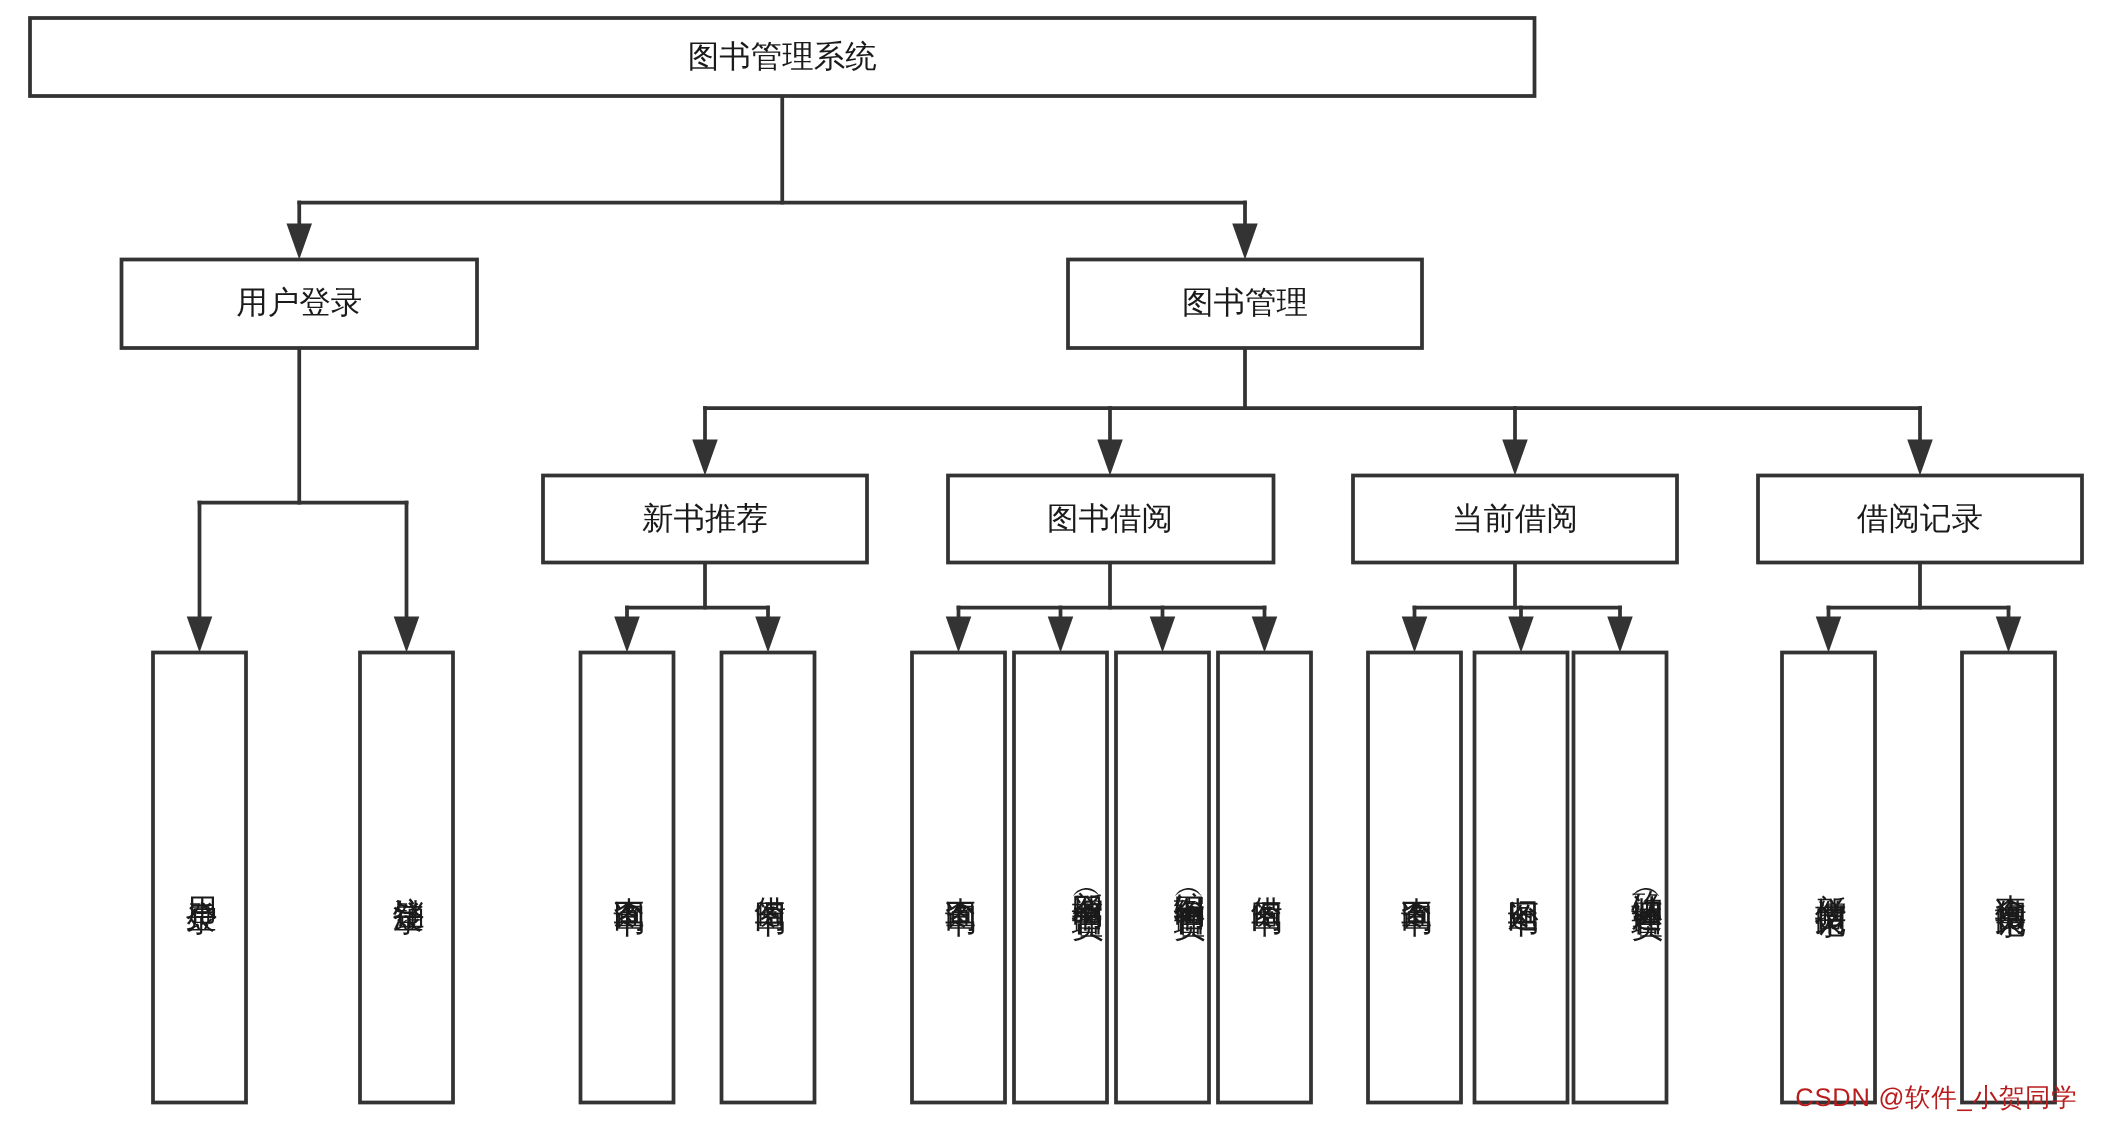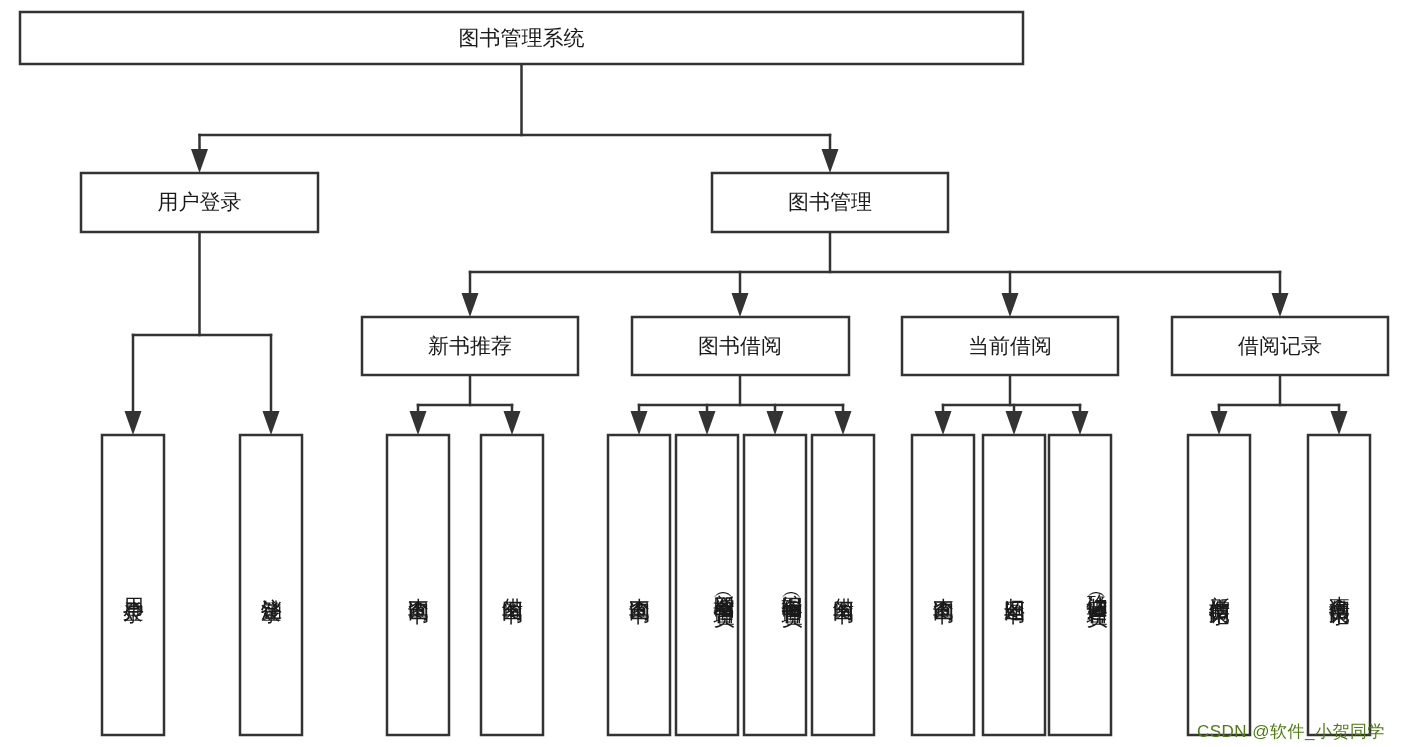--- a/index.html
+++ b/index.html
@@ -65,21 +65,21 @@
   }
   .leaf-label.centered {
     align-items: center;
   }
   .watermark {
     position: absolute;
     right: 8px;
     bottom: 4px;
     font-family: "Liberation Sans", "DejaVu Sans", sans-serif;
     font-size: 17px;
-    color: #4d7c0f;
+    color: #b91c1c;
     letter-spacing: 0.5px;
     user-select: none;
   }
 </style>
 </head>
 <body>
 
 <div id="diagram-root">
 
   <svg class="flow" viewBox="0 0 1405 747" xmlns="http://www.w3.org/2000/svg">

